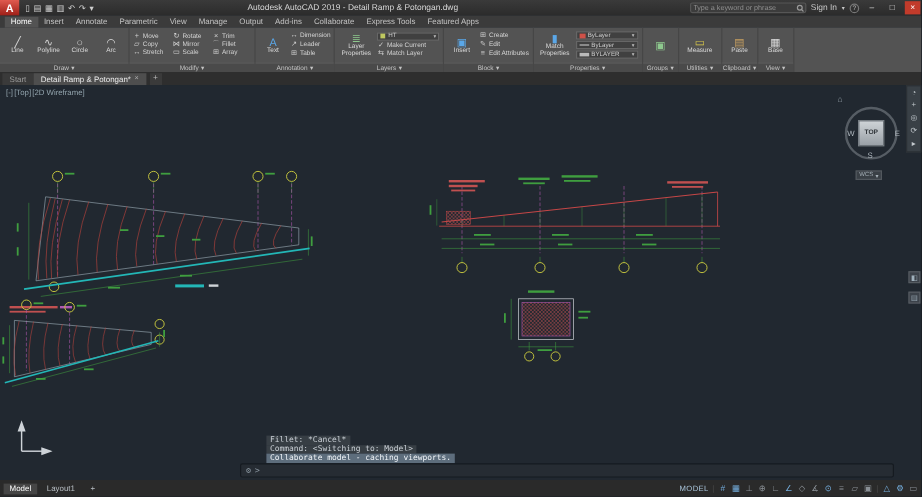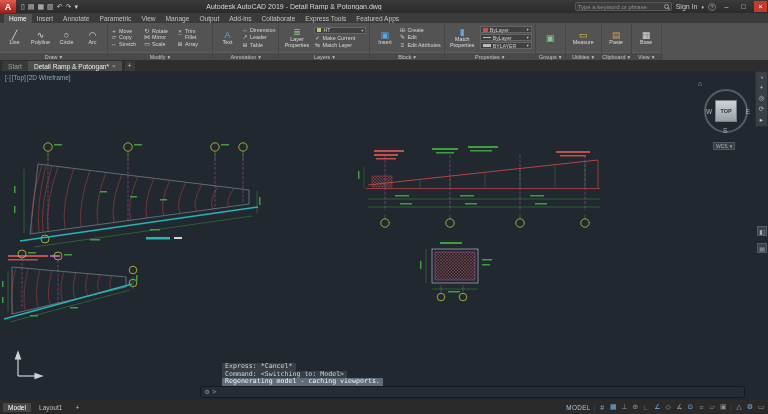--- a/index.html
+++ b/index.html
@@ -590,23 +590,23 @@
       <span>+</span>
       <span>◎</span>
       <span>⟳</span>
       <span>▸</span>
     </div>
 
     <div class="sideico" style="top:155px">◧</div>
     <div class="sideico" style="top:172px">▤</div>
 
     <div class="cmdhist">
-      <div class="row">Express: *Cancel*</div>
+      <div class="row">Fillet: *Cancel*</div>
       <div class="row">Command: &lt;Switching to: Model&gt;</div>
-      <div class="row hl">Regenerating model - caching viewports.</div>
+      <div class="row hl">Collaborate model - caching viewports.</div>
     </div>
 
     <div class="cmdbar">
       <span class="wrench">⚙</span>
       <span class="pr">&gt;</span>
     </div>
   </div>
 
   <div id="statusbar" class="abs">
     <span class="ltab active">Model</span>

